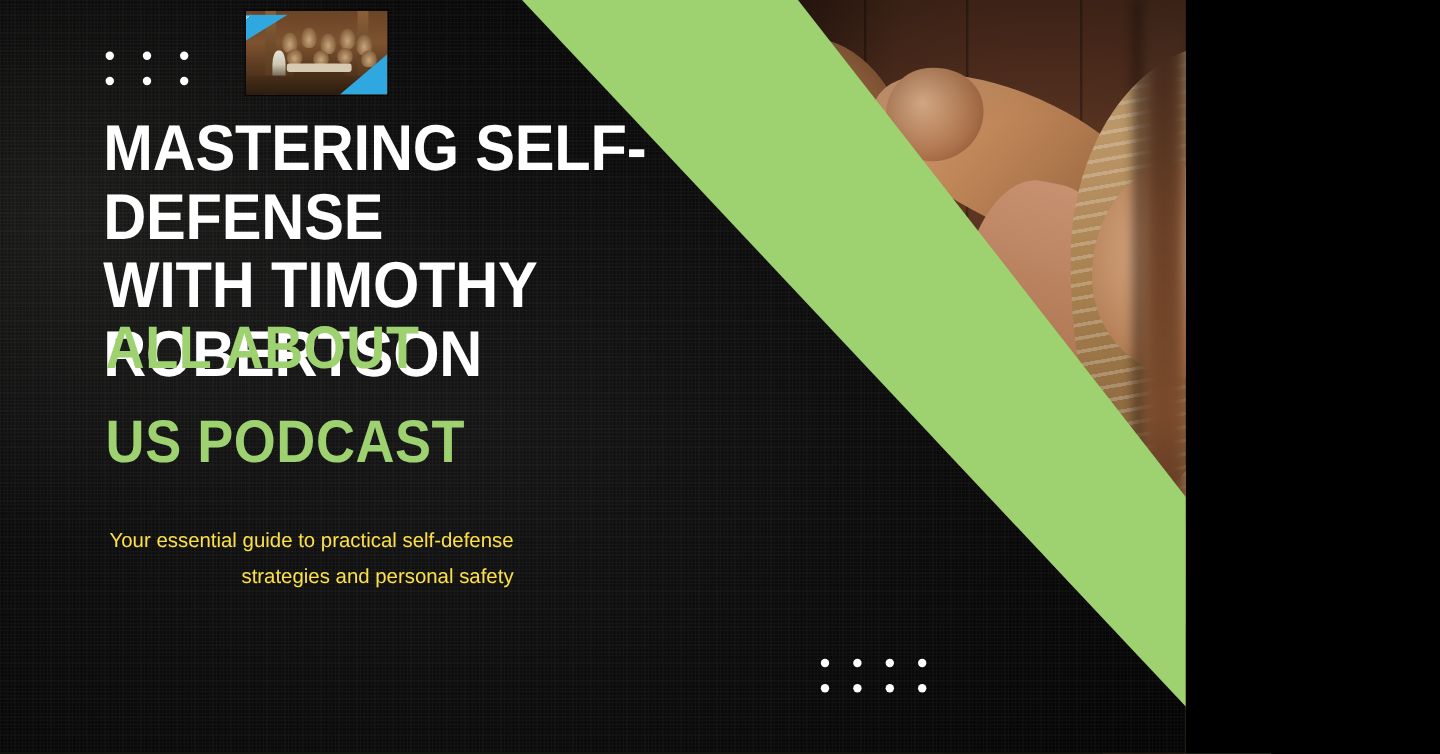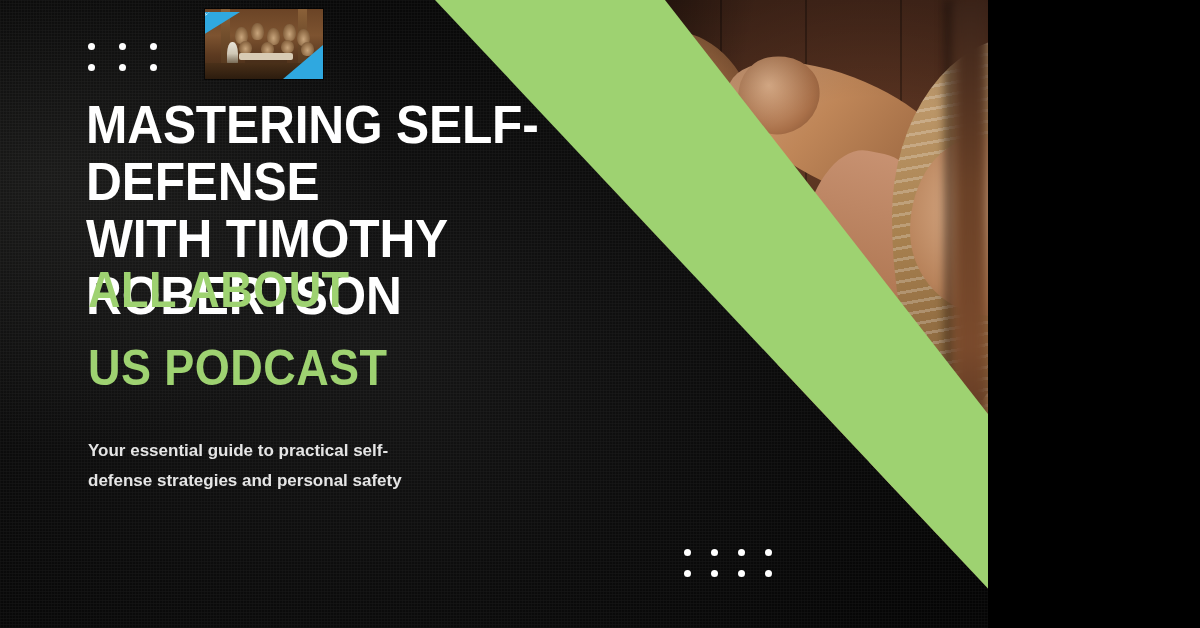--- a/index.html
+++ b/index.html
@@ -342,24 +342,25 @@
     transform-origin: left top;
     text-transform: uppercase;
   }
   .kicker-1 { top: 264px; }
   .kicker-2 { top: 342px; }
 
   .subtitle {
     position: absolute;
     left: 88px; top: 436px;
     width: 340px;
-    color: #e5e5e5;
+    color: #fde047;
     font-size: 17px;
     line-height: 30px;
-    font-weight: 700;
+    font-weight: 400;
+    text-align: right;
   }
 </style>
 </head>
 <body>
 
 <div class="poster">
 
   <div class="photo-area">
     <div class="photo-wood"></div>
     <div class="wood-plank" style="left:120px"></div>

